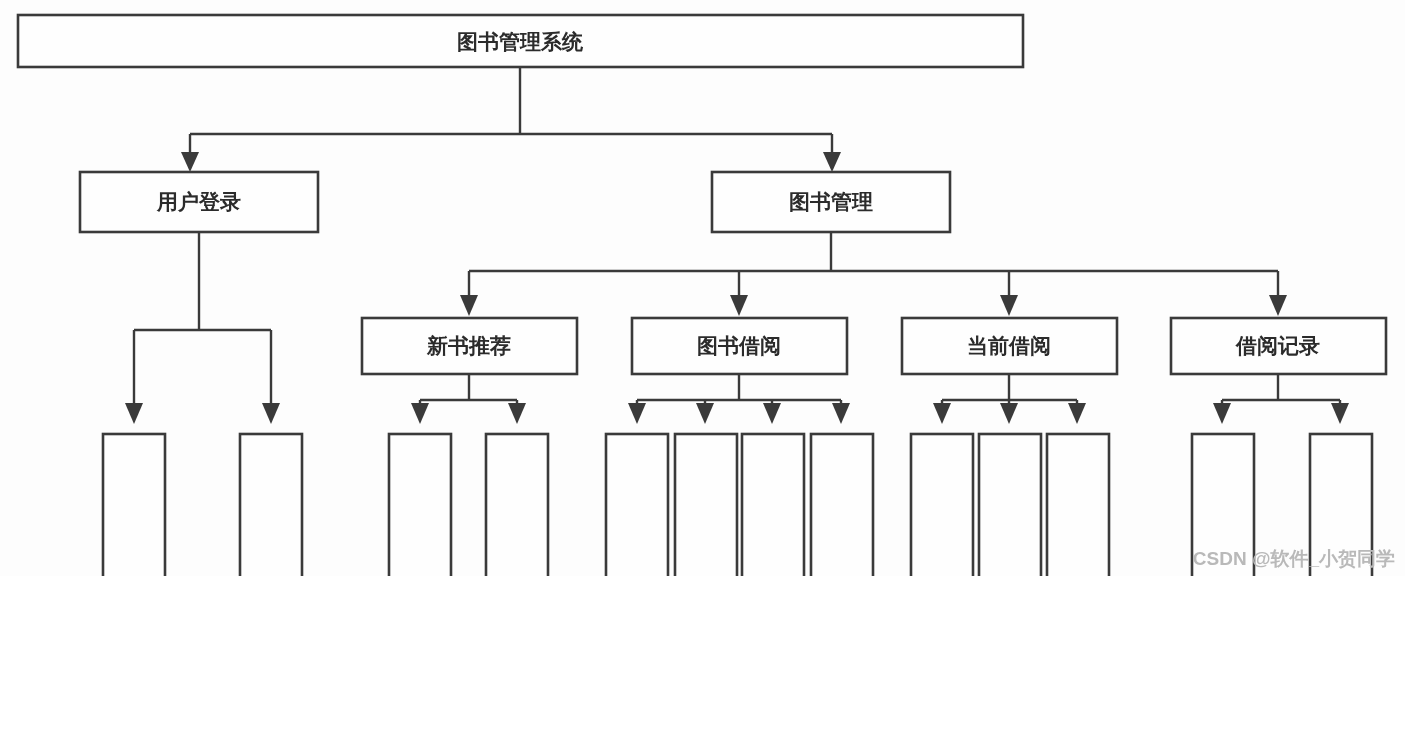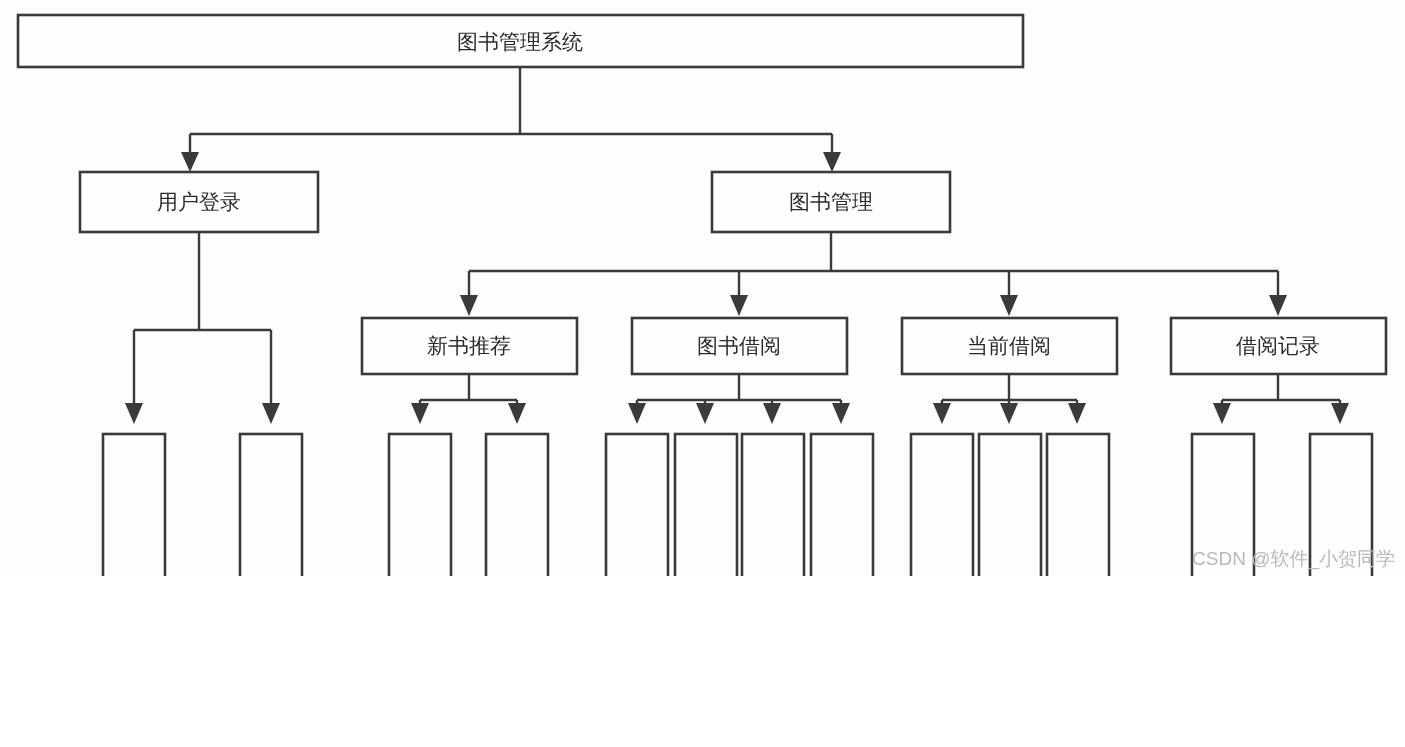--- a/index.html
+++ b/index.html
@@ -7,20 +7,21 @@
     padding: 0;
     background: #ffffff;
   }
   #diagram-root {
     position: relative;
     width: 1405px;
     height: 576px;
     background: #fdfdfd;
     font-family: "Liberation Sans", "DejaVu Sans", sans-serif;
     overflow: hidden;
+    font-weight: bold;
   }
   svg.flow {
     position: absolute;
     left: 0;
     top: 0;
     width: 1405px;
     height: 747px;
   }
   .node-rect {
     fill: #fefefe;

